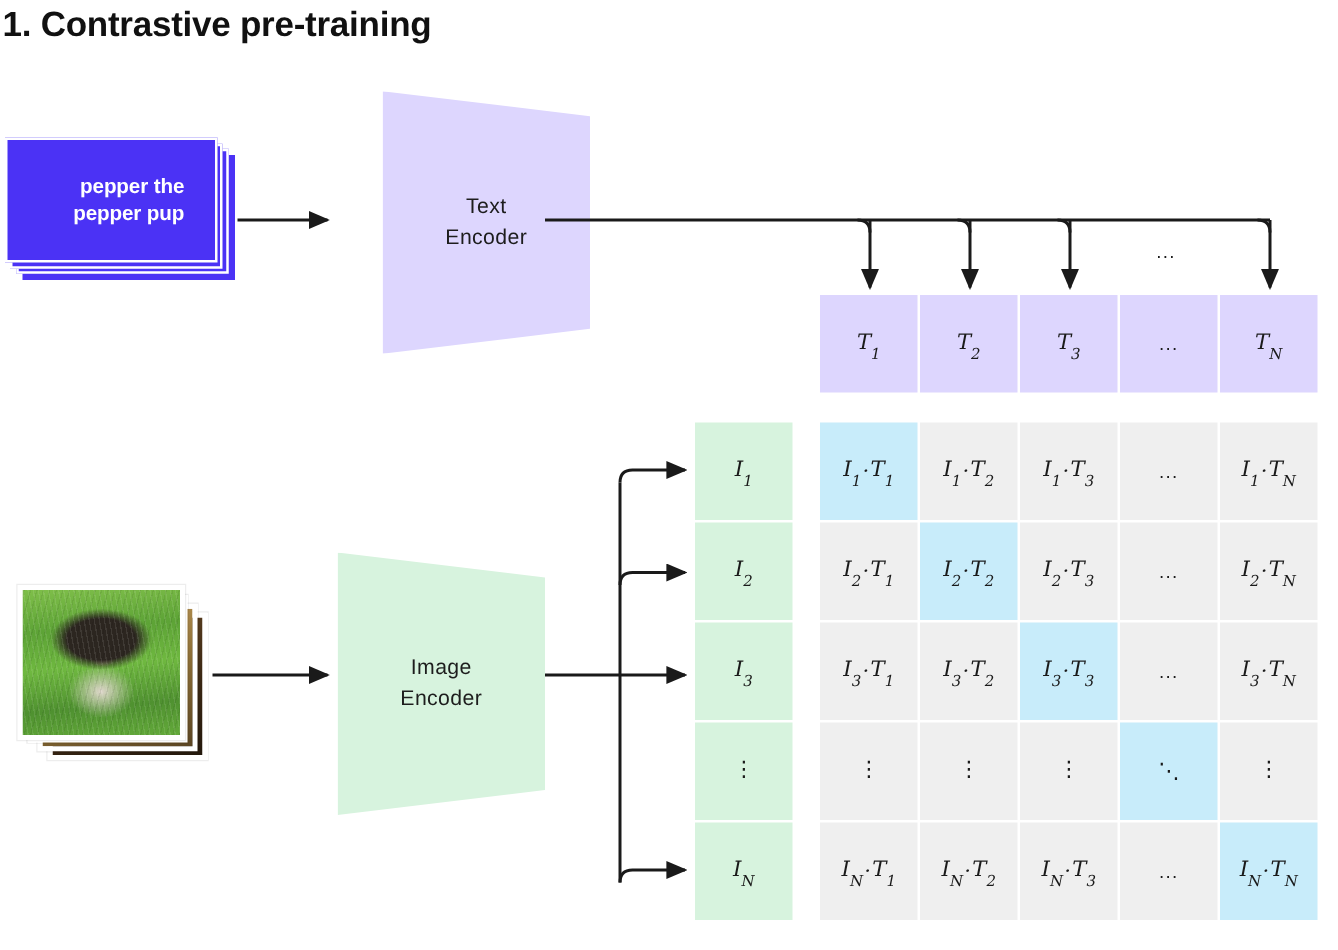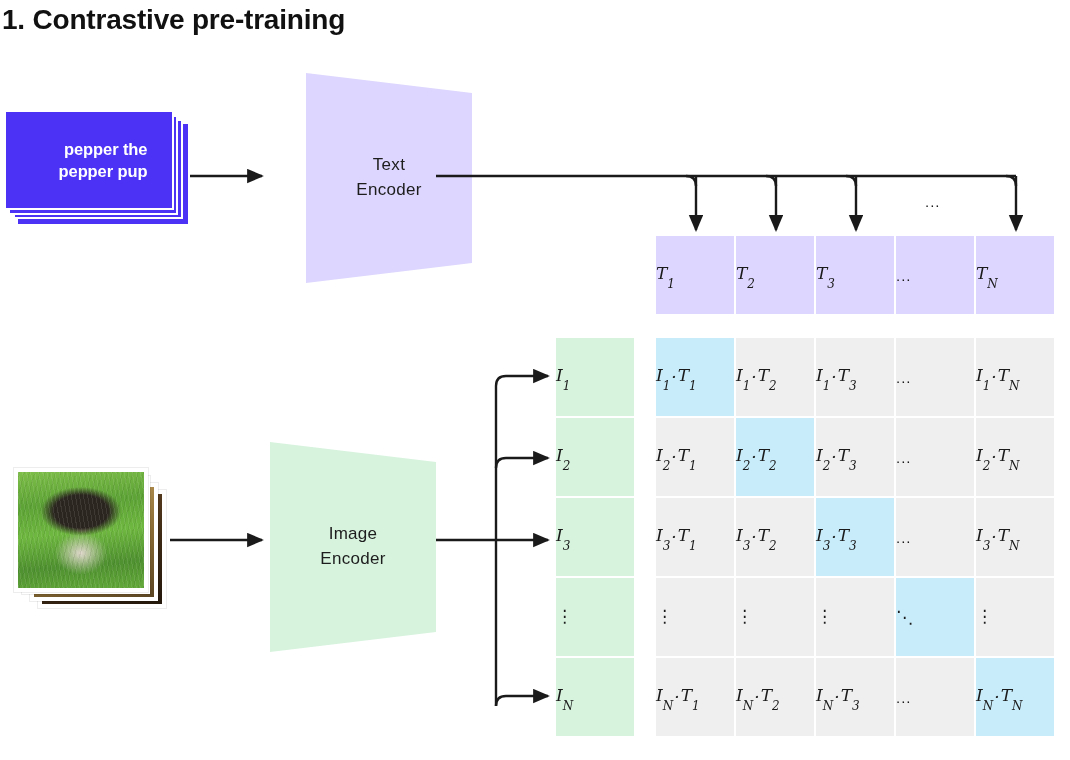--- a/index.html
+++ b/index.html
@@ -125,21 +125,21 @@
   }
 
   
   #connectors { left: 0; top: 0; width: 1070px; height: 760px; pointer-events: none; }
 
   
   .cell {
     position: absolute;
     display: flex;
     align-items: center;
-    justify-content: flex-start;
+    justify-content: center;
     font-family: "DejaVu Serif", serif;
     font-style: italic;
     font-size: 17px;
     color: #1a1a1a;
     white-space: nowrap;
   }
   .cell.t-cell { background: #DDD6FE; }
   .cell.i-cell { background: #D7F3DE; }
   .cell.m-cell { background: #EFEFEF; }
   .cell.m-cell.diag { background: #C8ECFA; }

